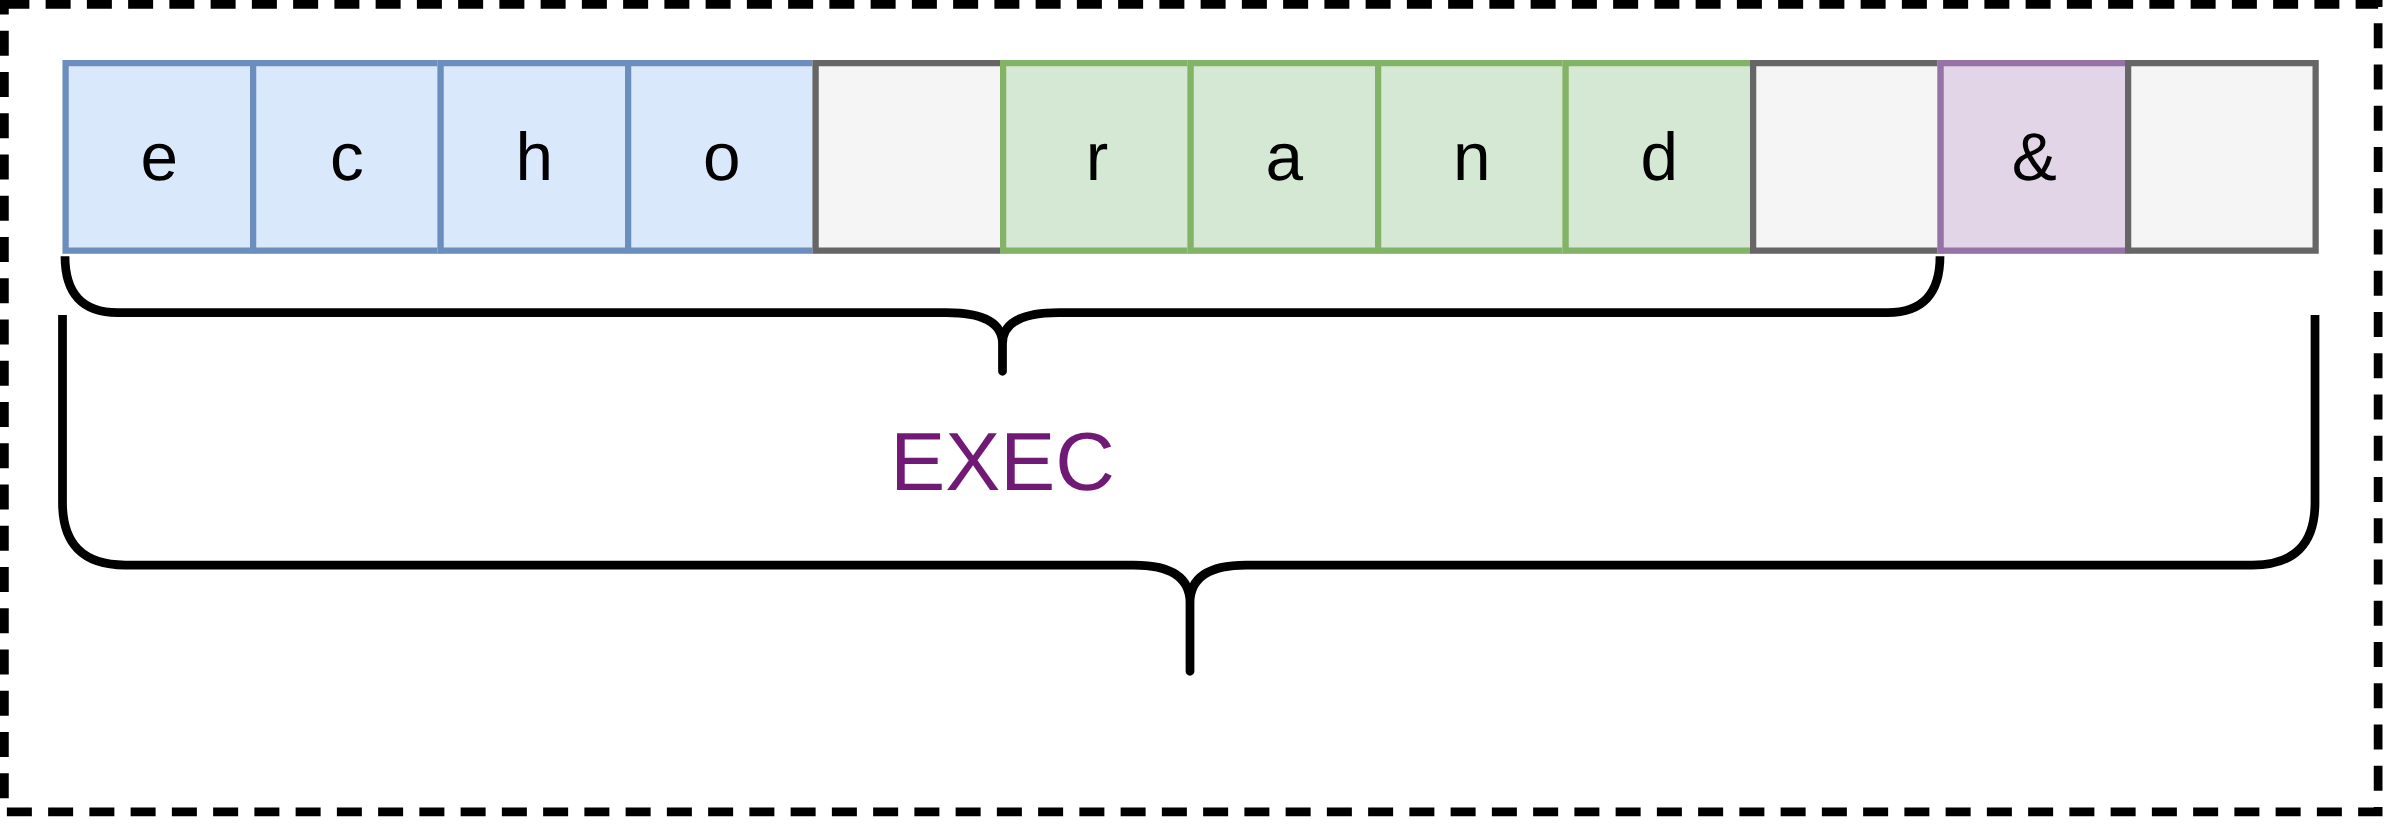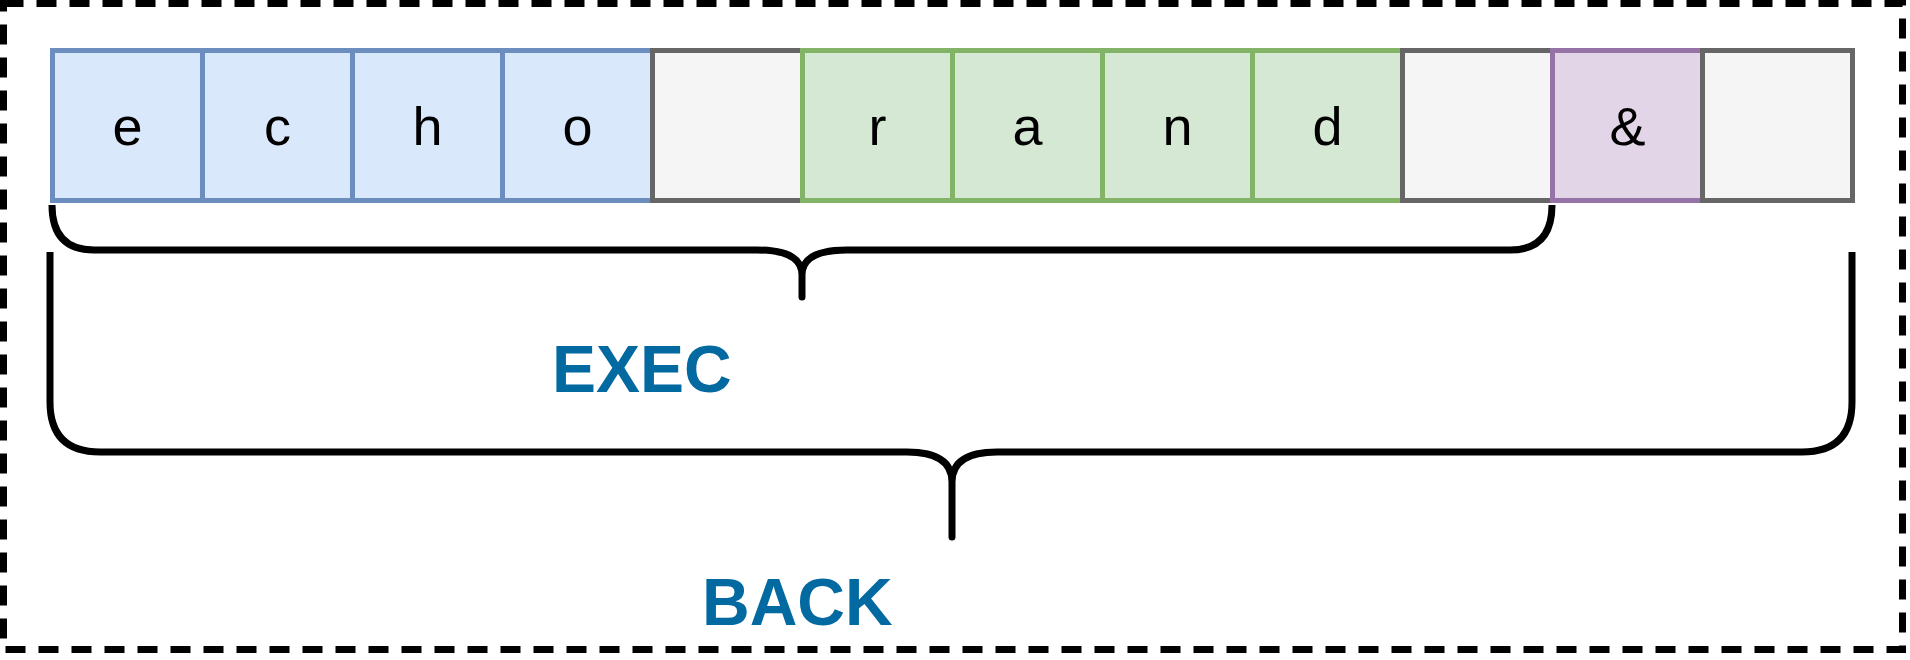--- a/index.html
+++ b/index.html
@@ -38,26 +38,25 @@
     color: #000000;
     line-height: 1;
   }
   .cell.blue   { background: #dae8fc; border-color: #6c8ebf; }
   .cell.green  { background: #d5e8d4; border-color: #82b366; }
   .cell.purple { background: #e1d5e7; border-color: #9673a6; }
   .cell.gray   { background: #f5f5f5; border-color: #666666; }
   .brace-label {
     position: absolute;
     width: 500px;
-    text-align: left;
+    text-align: center;
     font-size: 66px;
     line-height: 66px;
-    color: #0369a1;
+    color: #701a75;
     white-space: nowrap;
-    font-weight: bold;
   }
   #exec-label { left: 552px; top: 336px; }  
   #back-label { left: 702px; top: 569px; }  
 </style>
 </head>
 <body>
 
 <div id="canvas">
 
   <svg id="overlay-svg" viewBox="0 0 1910 660" xmlns="http://www.w3.org/2000/svg">
@@ -120,15 +119,14 @@
       </div>
       <div class="cell purple" style="left: 1550px;">
         <span>&amp;</span>
       </div>
       <div class="cell gray" style="left: 1700px;">
         <span></span>
       </div>
     </div>
 
   <div id="exec-label" class="brace-label">EXEC</div>
-  <div id="back-label" class="brace-label">BACK</div>
 
 </div>
 
 </body></html>

